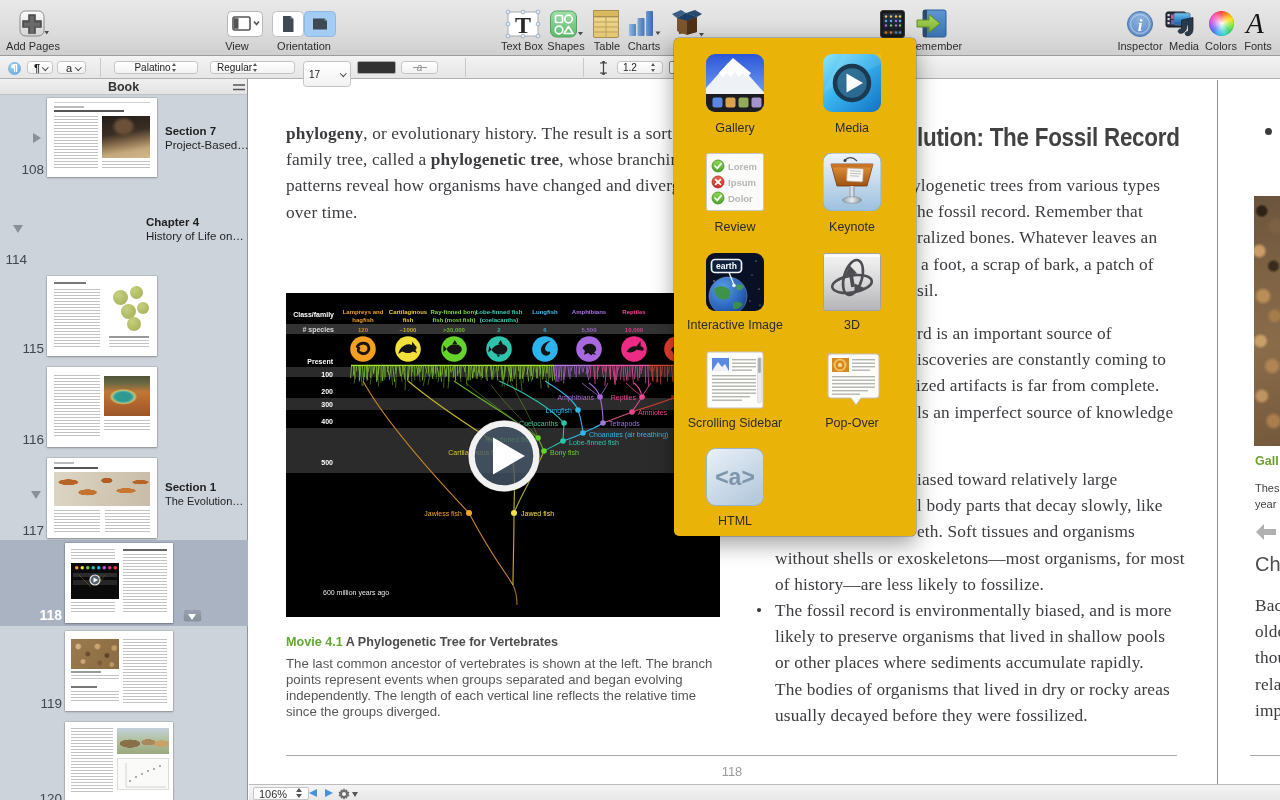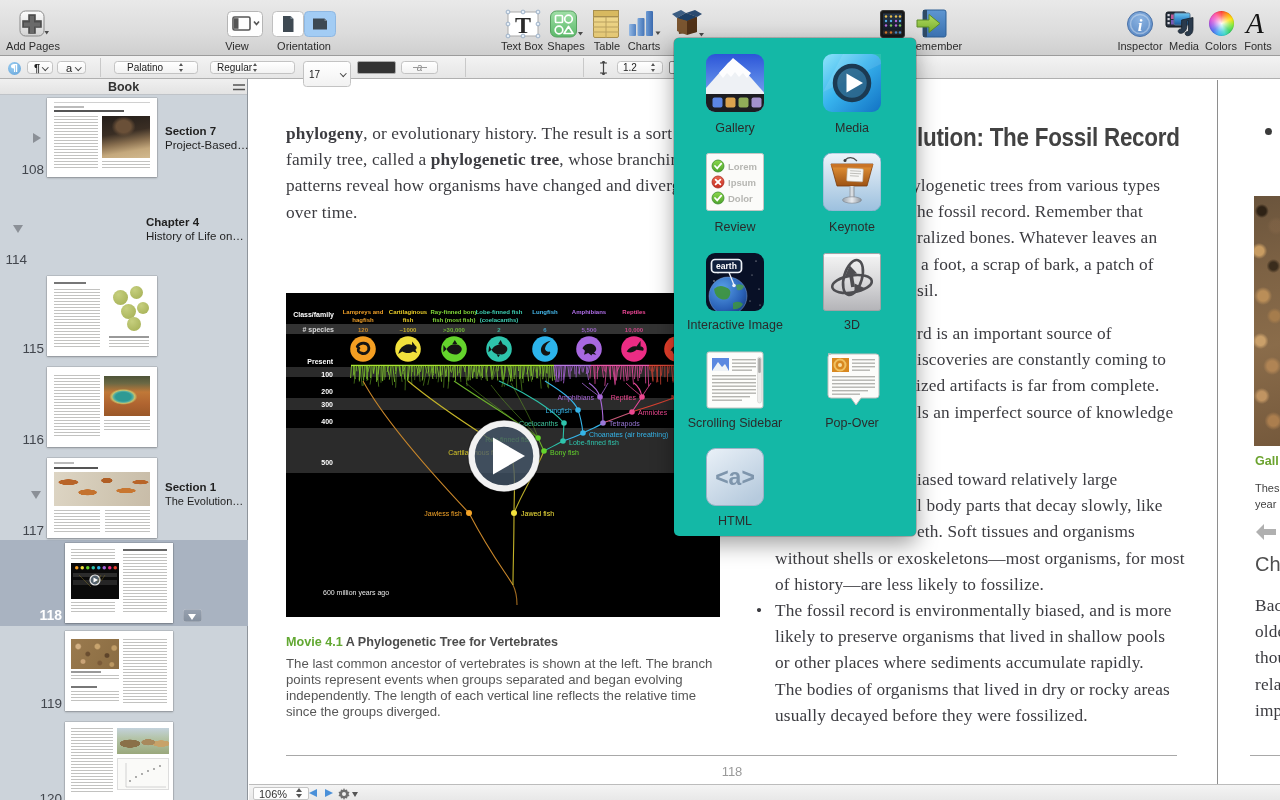--- a/index.html
+++ b/index.html
@@ -29,21 +29,21 @@
     background:linear-gradient(#f0f0f0,#e3e3e3); border-bottom:1px solid #bfc3c8;
     font-size:12.5px; font-weight:bold; color:#333; text-align:center; line-height:16px; }
   .thumb { position:absolute; background:#fff; box-shadow:0 0 1px rgba(0,0,0,.55), 0 1px 2px rgba(0,0,0,.25); overflow:hidden; }
   .pgnum { position:absolute; font-size:13.5px; color:#42464d; text-align:right; }
   .seclab { position:absolute; font-size:11px; color:#1f1f1f; line-height:12px; white-space:nowrap; }
   .tri { position:absolute; width:0; height:0; }
   
   #main { left:249px; top:80px; width:1031px; height:704px; background:#fff; z-index:1; }
   .serifln { position:absolute; font-family:"Liberation Serif", serif; font-size:17.3px; color:#3c3c41; white-space:nowrap; letter-spacing:0.15px;}
   
-  #panel { left:674px; top:38px; width:242px; height:498px; background:#14b8a6;
+  #panel { left:674px; top:38px; width:242px; height:498px; background:#eab308;
     border-radius:5px; box-shadow:0 0 0 0.5px rgba(0,0,0,.35), 0 8px 22px rgba(0,0,0,.38); z-index:10; }
   .wlabel { position:absolute; font-size:12.5px; color:#2b2b2b; text-align:center; white-space:nowrap; transform:translateX(-50%); }
   
   #statusbar { left:249px; top:784px; width:1031px; height:16px; background:linear-gradient(#f4f4f4,#e8e8e8); border-top:1px solid #bcbcbc; z-index:4; }
 </style>
 </head>
 <body>
   <div id="toolbar" class="abs">
 
     <svg class="tbtn" style="left:19px;top:10px" width="30" height="28" viewBox="0 0 30 28">
@@ -268,21 +268,21 @@
     </svg>
     <div class="pill" style="left:27px;width:26px;padding-left:6px;justify-content:space-between;padding-right:5px;">
       <b style="font-size:11px;">¶</b>
       <span class="chevd"></span>
     </div>
     <div class="pill" style="left:57px;width:29px;padding-left:8px;justify-content:space-between;padding-right:5px;">
       <span style="font-size:11px;">a</span>
       <span class="chevd"></span>
     </div>
     <div style="position:absolute;left:100px;top:2px;width:1px;height:19px;background:#c9c9c9;"></div>
-    <div class="pill" style="left:114px;width:84px;padding:0 12px;justify-content:space-between;">
+    <div class="pill" style="left:114px;width:84px;padding:0 5px;justify-content:center;">
       <span>Palatino</span>
       <span class="stp"></span>
     </div>
     <div class="pill" style="left:210px;width:85px;padding:0 6px;">
       <span>Regular</span>
       <span class="stp"></span>
     </div>
     <div class="pill" style="left:303px;width:48px;padding:12px 5px;justify-content:space-between;">
       <span>17</span>
       <span class="chevd"></span>

